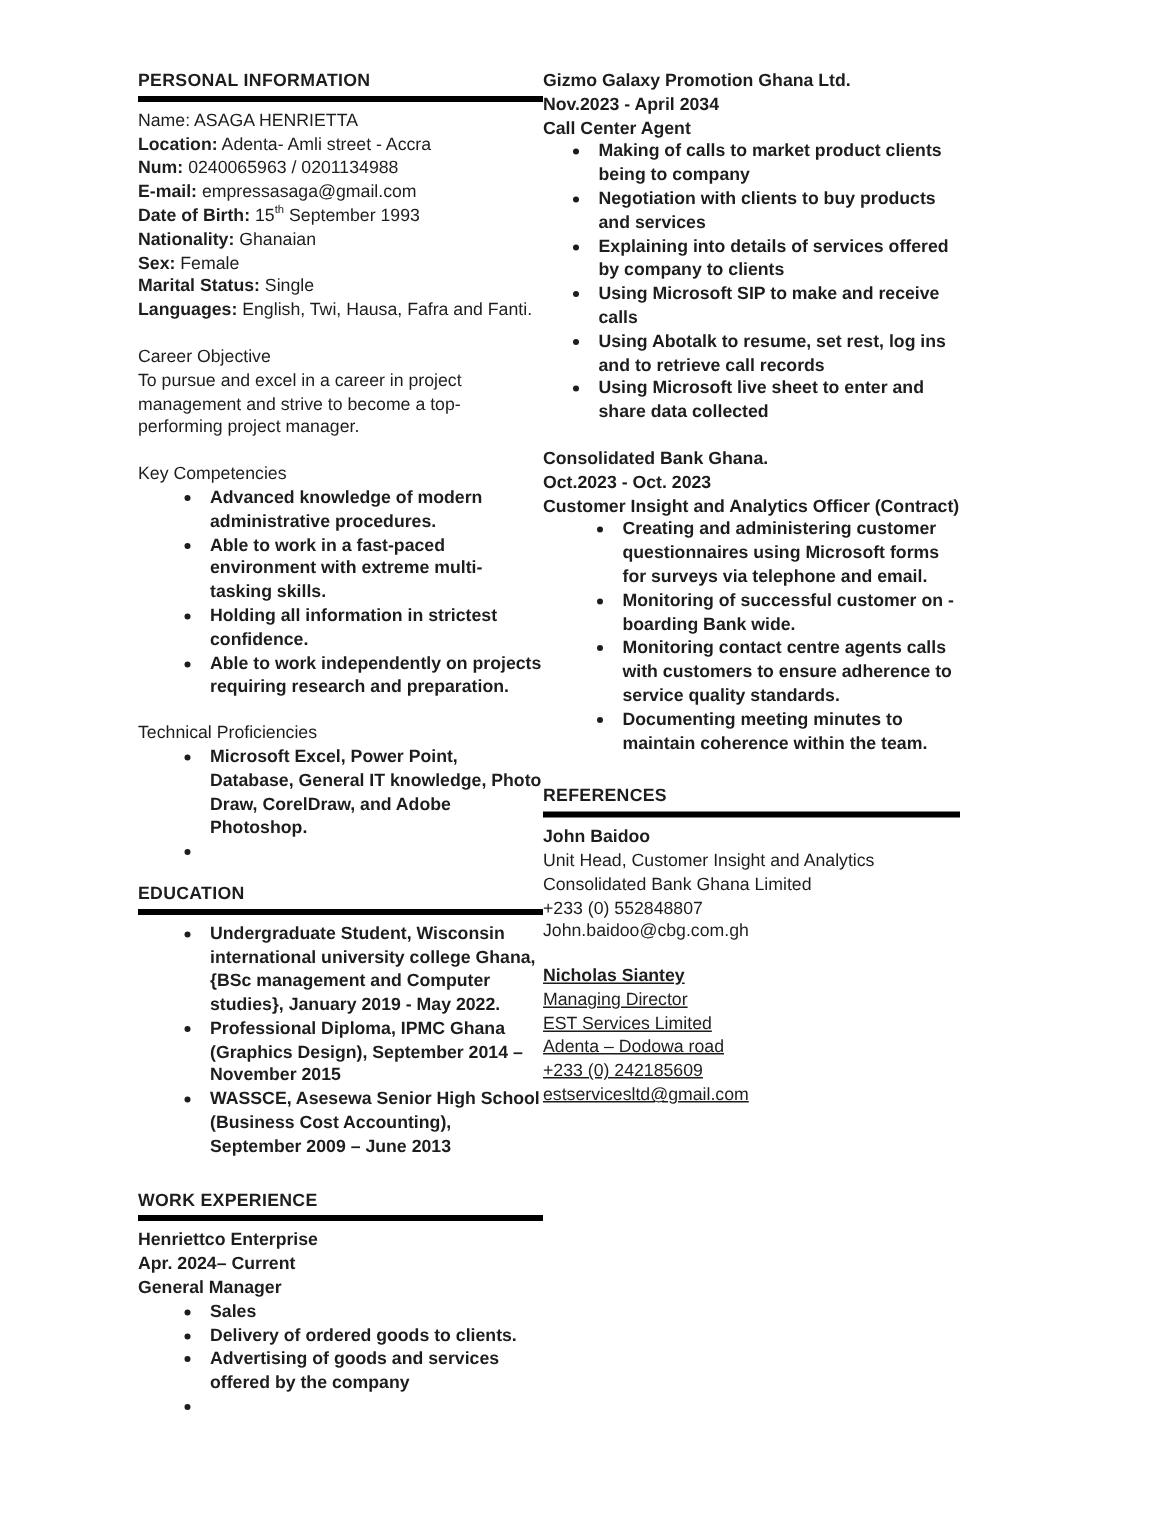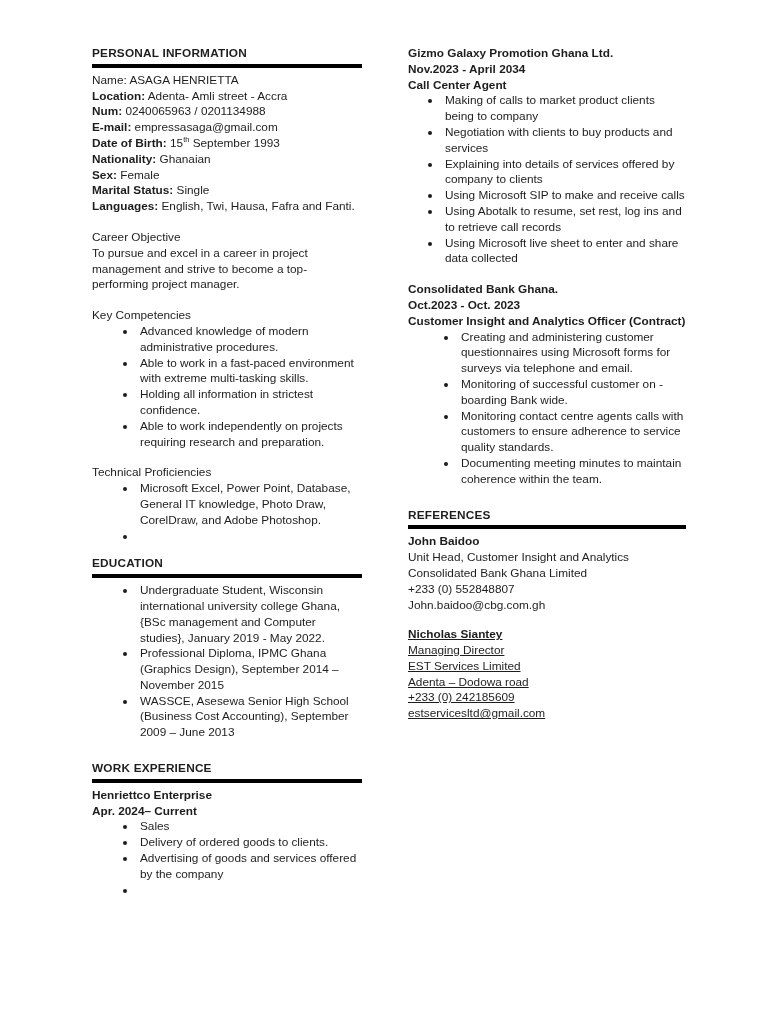--- a/index.html
+++ b/index.html
@@ -3,21 +3,21 @@
 <meta charset="utf-8">
 <style>
   * { margin:0; padding:0; box-sizing:border-box; }
   html,body { background:#ffffff; }
   body {
     width:768px; height:1024px; overflow:hidden;
     font-family:"Liberation Sans","DejaVu Sans",sans-serif;
     color:#1d1d1f;
     -webkit-font-smoothing:antialiased;
   }
-  .page { display:flex; padding:46px 68px 0 92px; gap:46px; }
+  .page { display:flex; padding:46px 68px 0 92px; }
   .col { font-size:11.8px; line-height:15.8px; }
   .col.left  { flex:0 0 270px; width:270px; }
   .col.right { flex:0 0 278px; width:278px; }
 
   h2.rule-heading {
     font-size:11.8px; line-height:15.8px; font-weight:700;
     letter-spacing:0.2px;
     border-bottom:4px solid #000;
     padding-bottom:2px; margin-bottom:5px;
   }
@@ -27,21 +27,21 @@
   .sect.first { margin-top:0; }
   .mt-sm { margin-top:12px; }
   .mt-lg { margin-top:20px; }
 
   .line .lbl { font-weight:700;text-align:center; }
   .line .lbl.plain { font-weight:400; }
   .b { font-weight:700; }
 
   sup { font-size:7.5px; vertical-align:super; line-height:0; }
 
-  ul.bullets { list-style:disc; padding-left:45px; margin:0; }
+  ul.bullets { list-style:disc; padding-left:45px; margin:0;font-weight:bold; }
   ul.bullets li { padding-left:3px; min-height:15.8px; }
   ul.bullets.pl-sm { padding-left:34px; }
   ul.bullets.pl-lg { padding-left:50px; }
 
   .ref { margin-top:0; }
   .ref + .ref { margin-top:14px;text-decoration:underline; }
   .ref .ref-name { font-weight:700; }
 </style>
 </head>
 <body>
@@ -93,20 +93,21 @@
         <li>Undergraduate Student, Wisconsin international university college Ghana, {BSc management and Computer studies}, January 2019 - May 2022.</li>
         <li>Professional Diploma, IPMC Ghana (Graphics Design), September 2014 – November 2015</li>
         <li>WASSCE, Asesewa Senior High School (Business Cost Accounting), September 2009 – June 2013</li>
       </ul>
     </section>
 
     <section class="sect mt-lg">
       <h2 class="rule-heading">WORK EXPERIENCE</h2>
       <p class="b">Henriettco Enterprise</p>
       <p class="b">Apr. 2024– Current</p>
+      <p class="b">General Manager</p>
       <ul class="bullets">
         <li>Sales</li>
         <li>Delivery of ordered goods to clients.</li>
         <li>Advertising of goods and services offered by the company</li>
         <li></li>
       </ul>
     </section>
 
   </div>
 

